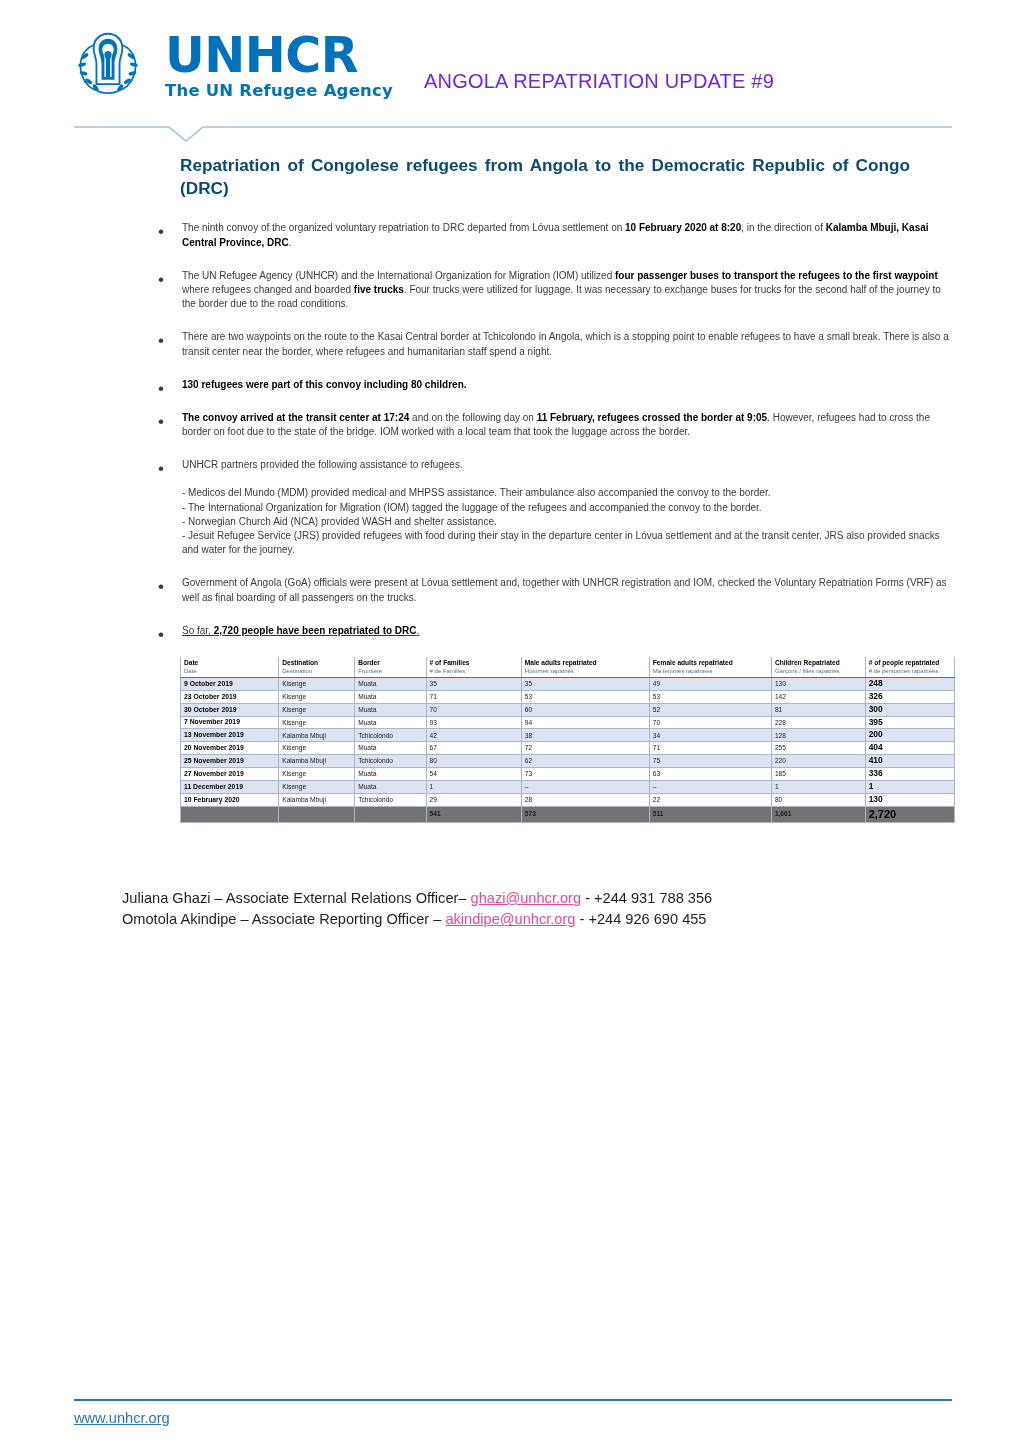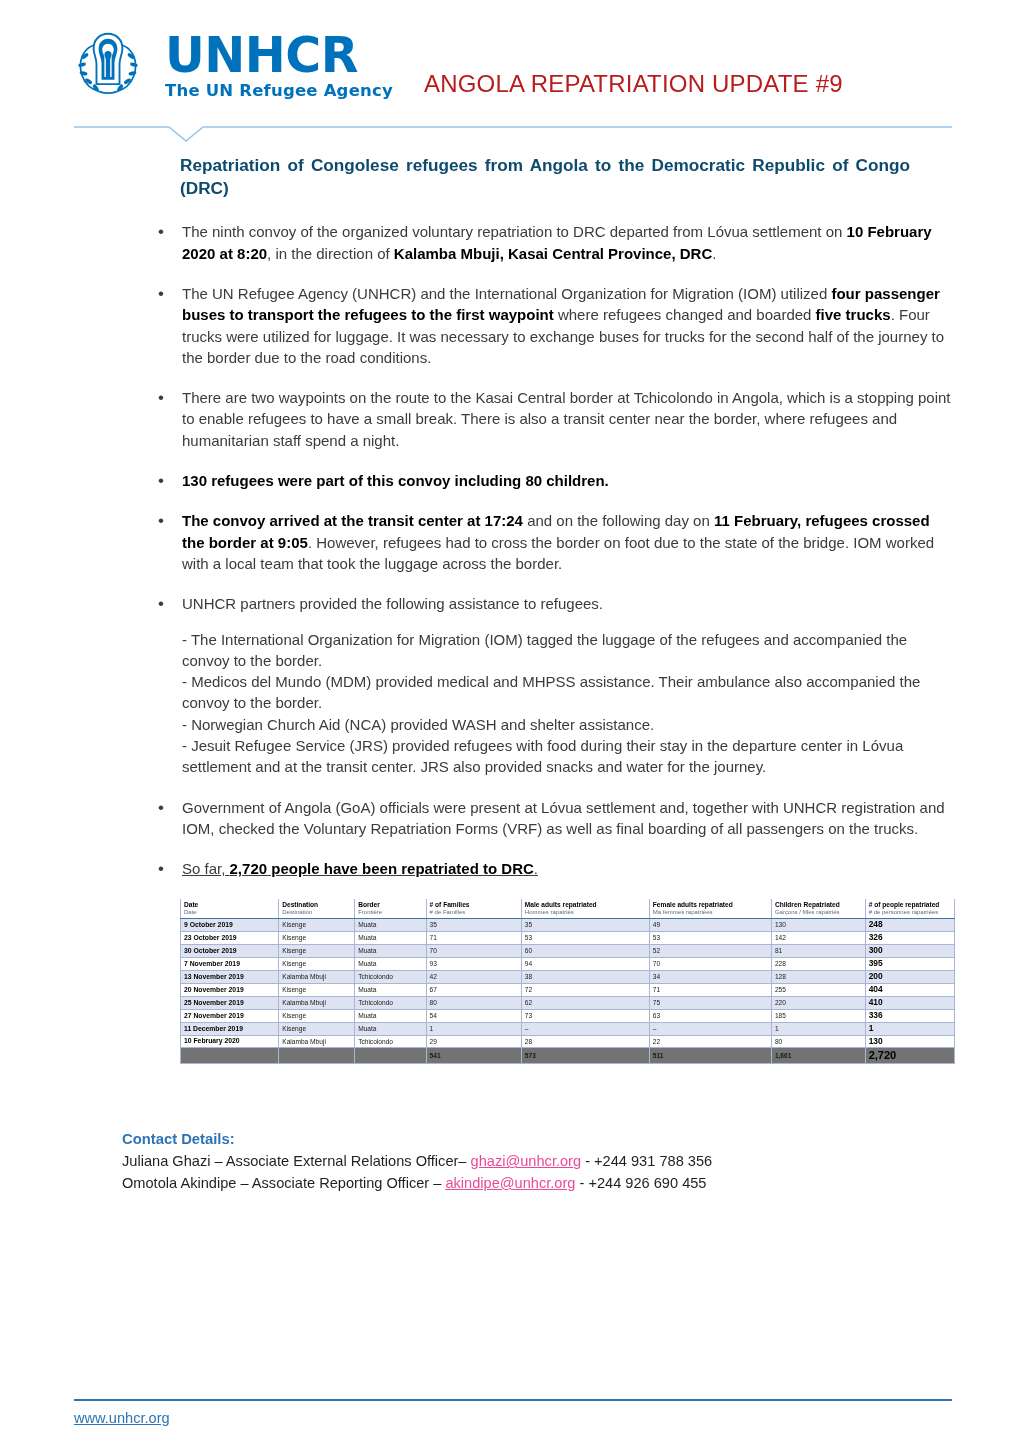--- a/index.html
+++ b/index.html
@@ -52,24 +52,24 @@
     font-weight: bold;
     font-size: 16.5px;
     letter-spacing: 0.2px;
     color: #0072bc;
     margin-top: 3px;
   }
   .header-title {
     position: absolute;
     left: 424px;
     top: 70px;
-    font-size: 24px;
+    font-size: 20px;
     font-weight: 500;
     letter-spacing: 0.2px;
-    color: #b91c1c;
+    color: #6d28d9;
     white-space: nowrap;
   }
 
   
   .header-divider {
     position: absolute;
     left: 74px;
     right: 72px;
     top: 126px;
     height: 18px;
@@ -93,21 +93,21 @@
 
   ul.bullets {
     list-style: none;
     margin: 0;
     padding: 0;
   }
   ul.bullets > li {
     position: relative;
     padding-left: 110px;
     margin-bottom: 19px;
-    font-size: 15px;
+    font-size: 10px;
     line-height: 1.42;
     color: #3b3b3b;
   }
   ul.bullets > li::before {
     content: "\2022";
     position: absolute;
     left: 86px;
     top: -1px;
     font-size: 17px;
     color: #3b3b3b;
@@ -267,22 +267,22 @@
       </li>
       <li>
         <p class="para"><b>130 refugees were part of this convoy including 80 children.</b></p>
       </li>
       <li>
         <p class="para"><b>The convoy arrived at the transit center at 17:24</b><span> and on the following day on </span><b>11 February, refugees crossed the border at 9:05</b><span>. However, refugees had to cross the border on foot due to the state of the bridge. IOM worked with a local team that took the luggage across the border.</span></p>
       </li>
       <li>
         <p class="para"><span>UNHCR partners provided the following assistance to refugees.</span></p>
         <div class="sub-list">
+          <p class="sub-line">- Medicos del Mundo (MDM) provided medical and MHPSS assistance. Their ambulance also accompanied the convoy to the border.</p>
           <p class="sub-line">- The International Organization for Migration (IOM) tagged the luggage of the refugees and accompanied the convoy to the border.</p>
-          <p class="sub-line">- Medicos del Mundo (MDM) provided medical and MHPSS assistance. Their ambulance also accompanied the convoy to the border.</p>
           <p class="sub-line">- Norwegian Church Aid (NCA) provided WASH and shelter assistance.</p>
           <p class="sub-line">- Jesuit Refugee Service (JRS) provided refugees with food during their stay in the departure center in Lóvua settlement and at the transit center. JRS also provided snacks and water for the journey.</p>
         </div>
       </li>
       <li>
         <p class="para"><span>Government of Angola (GoA) officials were present at Lóvua settlement and, together with UNHCR registration and IOM, checked the Voluntary Repatriation Forms (VRF) as well as final boarding of all passengers on the trucks.</span></p>
       </li>
       <li>
         <p class="para u-underline"><span>So far, </span><b>2,720 people have been repatriated to DRC</b><span>.</span></p>
       </li>
@@ -445,21 +445,20 @@
             <td>573</td>
             <td>511</td>
             <td>1,661</td>
             <td class="total-col">2,720</td>
           </tr>
         </tbody>
     </table>
   </div>
 
   <div class="contact">
-    <div class="contact-heading">Contact Details:</div>
     <div id="contact-lines">
         <div><span>Juliana Ghazi – Associate External Relations Officer– </span><a href="#">ghazi@unhcr.org</a><span> - +244 931 788 356</span></div>
         <div><span>Omotola Akindipe – Associate Reporting Officer – </span><a href="#">akindipe@unhcr.org</a><span> - +244 926 690 455</span></div>
       </div>
   </div>
 
 </div>
 
 <div class="footer">
   <div class="footer-rule"></div>

